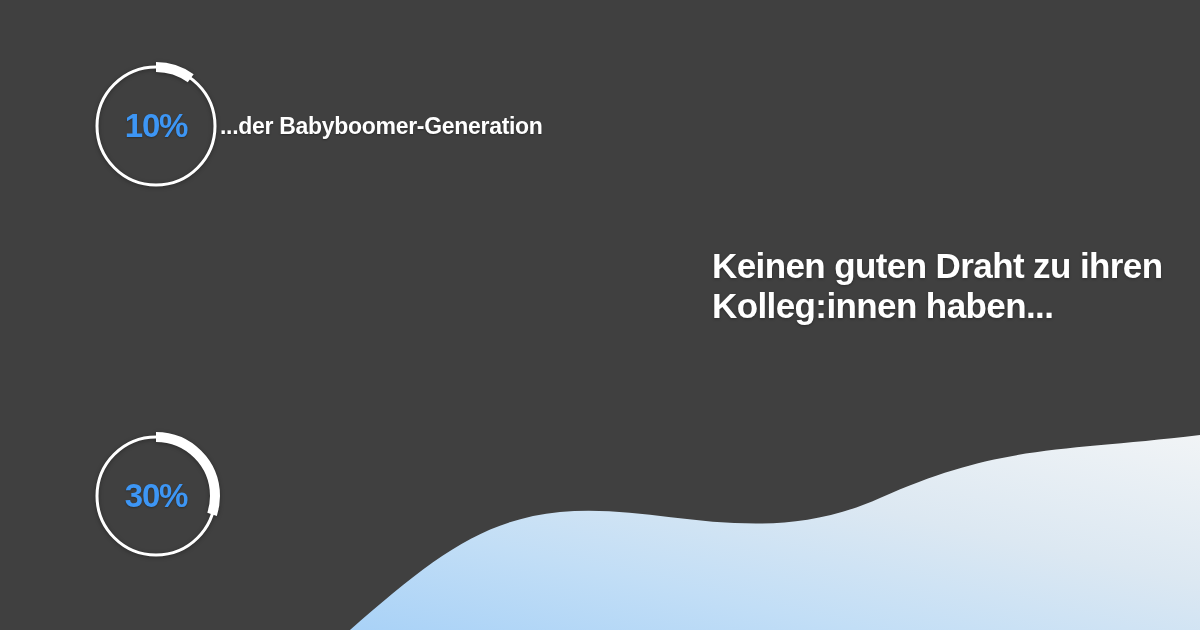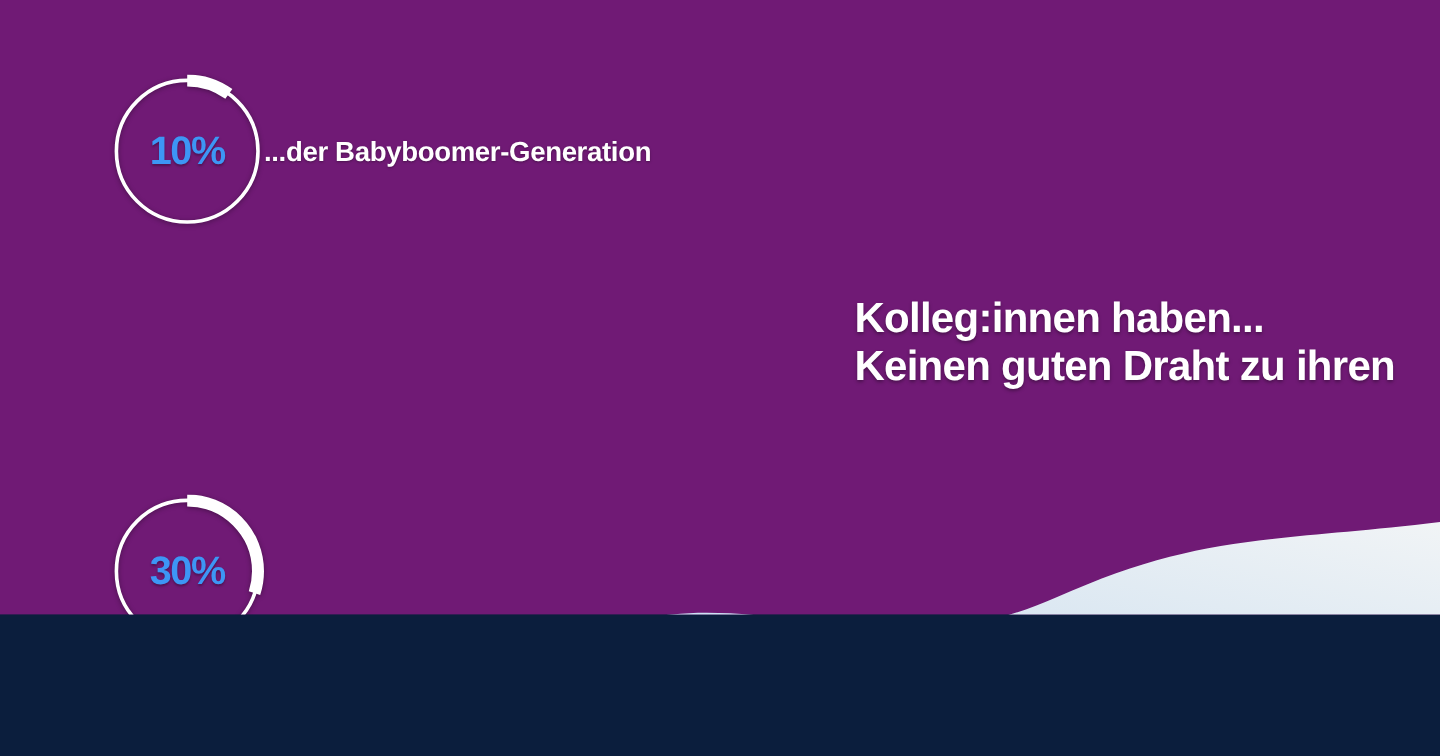--- a/index.html
+++ b/index.html
@@ -12,22 +12,22 @@
     width: 1200px;
     height: 630px;
     overflow: hidden;
     font-family: "Liberation Sans", sans-serif;
     background: #0B1E3D;
   }
 
   #canvas {
     position: relative;
     width: 1200px;
-    height: 512px;
-    background: #701a75;
+    height: 630px;
+    background: #404040;
     overflow: hidden;
   }
 
   
   #wave-layer {
     position: absolute;
     left: 0;
     top: 0;
     width: 1200px;
     height: 630px;
@@ -39,21 +39,21 @@
     position: absolute;
     left: 92px;
     width: 1000px;
     height: 128px;
     display: flex;
     align-items: center;
   }
 
   #stat-row-0 { top: 62px; }
   #stat-row-1 { top: 247px; }
-  #stat-row-2 { top: 412px; gap: 16px; }
+  #stat-row-2 { top: 432px; gap: 16px; }
 
   .gauge {
     position: relative;
     width: 128px;
     height: 128px;
     flex: 0 0 128px;
   }
 
   .gauge svg {
     position: absolute;
@@ -142,17 +142,17 @@
     <div class="gauge">
       <svg viewBox="0 0 128 128" width="128" height="128" xmlns="http://www.w3.org/2000/svg">
         <circle cx="64" cy="64" r="59" fill="none" stroke="#FFFFFF" stroke-width="3"></circle>
         <circle cx="64" cy="64" r="59" fill="none" stroke="#FFFFFF" stroke-width="10" stroke-linecap="butt" stroke-dasharray="111.21 259.50" transform="rotate(-90 64 64)"></circle>
       </svg>
       <div class="gauge-value">30%</div>
     </div>
   </div>
 
   <div id="headline">
+    <span class="headline-line">Keinen guten Draht zu ihren</span>
     <span class="headline-line">Kolleg:innen haben...</span>
-    <span class="headline-line">Keinen guten Draht zu ihren</span>
   </div>
 
 </div>
 
 </body></html>

